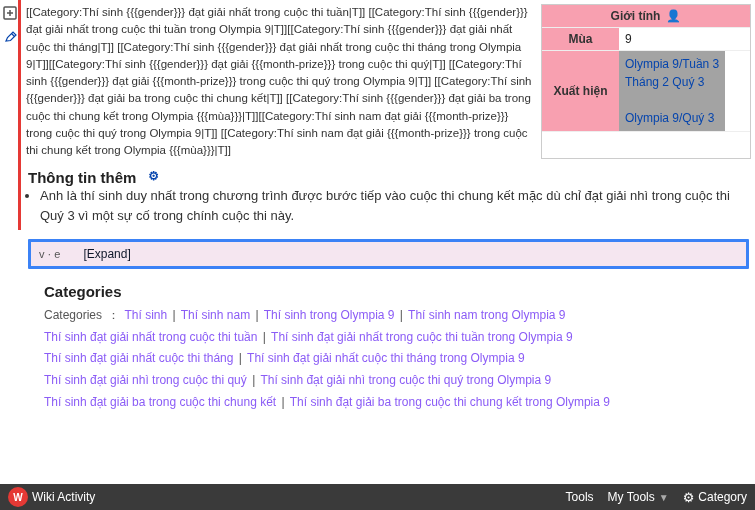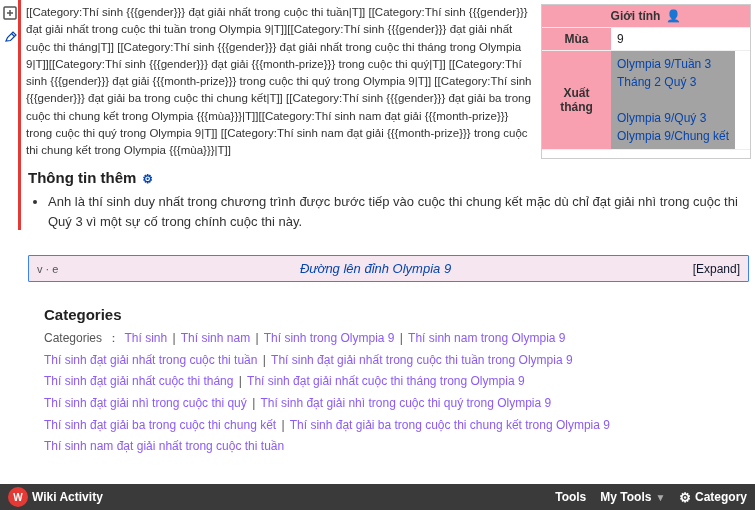--- a/index.html
+++ b/index.html
@@ -83,21 +83,21 @@
     }
     .infobox-row {
       display: flex;
       border-bottom: 1px solid #eee;
     }
     .infobox-label {
       background: #f8a0b0;
       color: #333;
       font-weight: bold;
       padding: 4px 8px;
-      width: 69px;
+      width: 77px;
       flex-shrink: 0;
       text-align: center;
       display: flex;
       align-items: center;
       justify-content: center;
       font-size: 12px;
     }
     .infobox-value {
       background: #fff;
       padding: 4px 6px;
@@ -132,42 +132,41 @@
 
     
     .thong-tin-them {
       padding: 6px 6px 4px 6px;
       margin-top: 4px;
     }
     .thong-tin-them h3 {
       font-size: 15px;
       font-weight: bold;
       color: #222;
-      margin-bottom: 6px;
-      display: flex;
-      align-items: flex-end;
-      gap: 6px;
+      display: flex;
+      align-items: flex-start;
+      gap: 12px;
     }
     .thong-tin-them h3 .edit-icon {
       color: #0645ad;
       font-size: 12px;
       cursor: pointer;
     }
     .thong-tin-them ul {
-      margin-left: 20px;
+      margin-left: 12px;
       font-size: 13px;
       color: #333;
       line-height: 1.5;
     }
 
     
     .nav-bar {
-      margin: 20px 6px;
+      margin: 10px 6px;
       background: #f5e6f0;
-      border: 1px solid #3b82f6;
+      border: 3px solid #3b82f6;
       padding: 5px 8px;
       display: flex;
       align-items: center;
       gap: 23px;
       font-size: 12px;
       border-radius: 1px;
     }
     .nav-bar .nav-ve {
       color: #555;
       font-size: 11px;
@@ -225,21 +224,20 @@
       gap: 12px;
       z-index: 100;
     }
     .bottom-toolbar-item {
       color: #fff;
       font-size: 12px;
       display: flex;
       align-items: center;
       gap: 4px;
       cursor: pointer;
-      font-weight: bold;
     }
     .wiki-activity-left {
       position: absolute;
       left: 8px;
       display: flex;
       align-items: center;
       gap: 4px;
     }
     .wiki-activity-logo {
       width: 20px;
@@ -295,45 +293,43 @@
     <div class="infobox">
       <div class="infobox-row infobox-header">
         <span>Giới tính</span>
         <span>👤</span>
       </div>
       <div class="infobox-row">
         <div class="infobox-label">Mùa</div>
         <div class="infobox-value">9</div>
       </div>
       <div class="infobox-row">
-        <div class="infobox-label">Xuất tháng</div>
+        <div class="infobox-label">Xuất hiện</div>
         <div class="infobox-xuathien-value">
           <a href="#">Olympia 9/Tuần 3</a><br>
           <a href="#">Tháng 2 Quý 3</a><br>
           <br>
           <a href="#">Olympia 9/Quý 3</a><br>
-          <a href="#" class="last-link">Olympia 9/Chung kết</a>
         </div>
       </div>
     </div>
   </div>
 
   <div class="thong-tin-them">
     <h3>
       <span>Thông tin thêm</span>
       <span class="edit-icon">⚙</span>
     </h3>
     <ul>
       <li>Anh là thí sinh duy nhất trong chương trình được bước tiếp vào cuộc thi chung kết mặc dù chỉ đạt giải nhì trong cuộc thi Quý 3 vì một sự cố trong chính cuộc thi này.</li>
     </ul>
   </div>
 
   <div class="nav-bar">
     <span class="nav-ve">v · e</span>
-    <span class="nav-title">Đường lên đỉnh Olympia 9</span>
     <span class="nav-expand">[Expand]</span>
   </div>
 
   <div class="categories-section">
     <h2>Categories</h2>
     <div class="categories-list">
       <span style="color:#555;">Categories</span>
       <span class="sep">：</span>
       <a href="#">Thí sinh</a>
       <span class="sep">|</span>
@@ -352,21 +348,20 @@
       <a href="#">Thí sinh đạt giải nhất cuộc thi tháng trong Olympia 9</a>
       <br>
       <a href="#">Thí sinh đạt giải nhì trong cuộc thi quý</a>
       <span class="sep">|</span>
       <a href="#">Thí sinh đạt giải nhì trong cuộc thi quý trong Olympia 9</a>
       <br>
       <a href="#">Thí sinh đạt giải ba trong cuộc thi chung kết</a>
       <span class="sep">|</span>
       <a href="#">Thí sinh đạt giải ba trong cuộc thi chung kết trong Olympia 9</a>
       <br>
-      <a href="#">Thí sinh nam đạt giải nhất trong cuộc thi tuần</a>
     </div>
   </div>
 
 </div>
 
 <div class="bottom-toolbar">
   <div class="wiki-activity-left">
     <div class="wiki-activity-logo">
       <span>W</span>
     </div>

